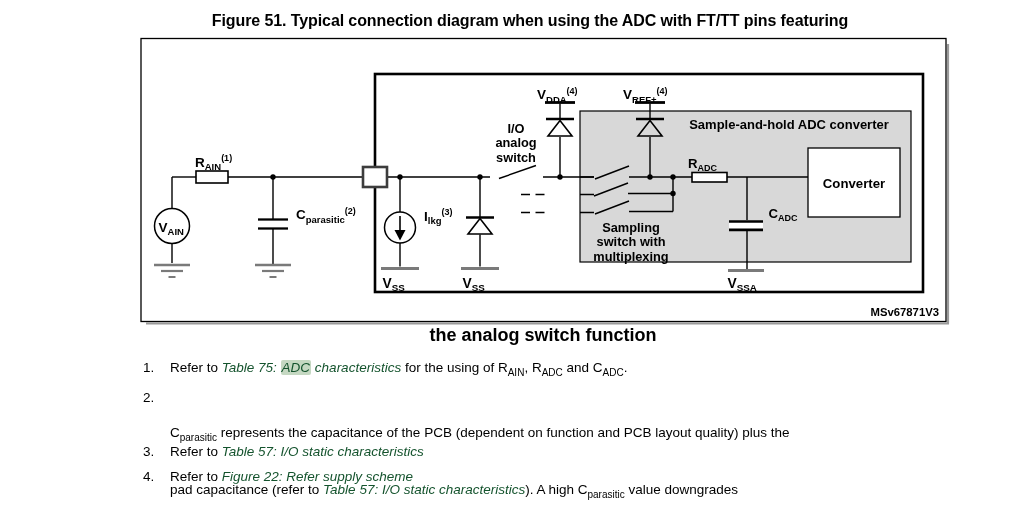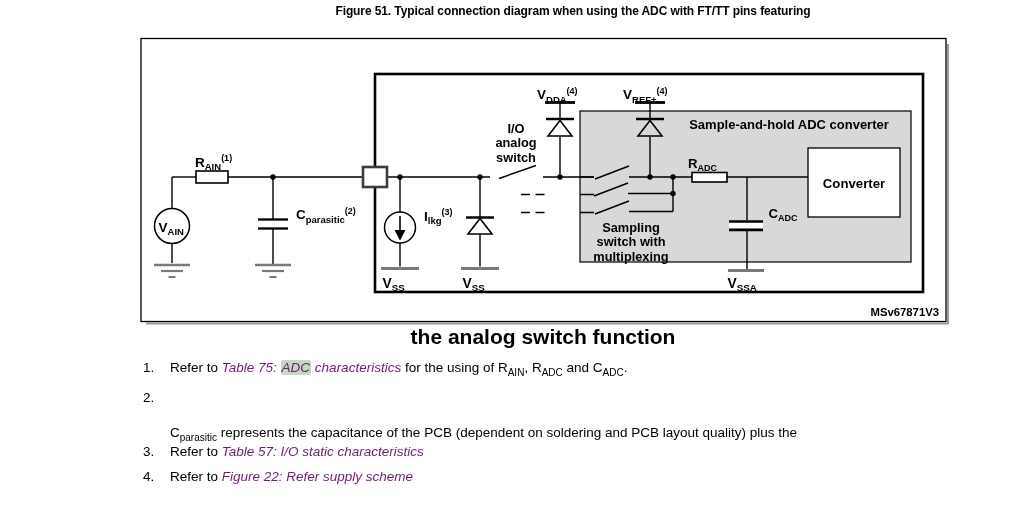--- a/index.html
+++ b/index.html
@@ -1,35 +1,35 @@
 <!DOCTYPE html>
 <html><head>
 <meta charset="utf-8">
 <style>
   html,body { margin:0; padding:0; background:#fff; }
   .page {
     position:relative; width:1012px; height:524px; background:#ffffff;
     font-family:"Liberation Sans", sans-serif; color:#000; overflow:hidden;
   }
   .fig-title {
-    position:absolute; top:4px; left:530px; transform:translateX(-50%);
-    font-size:12px; font-weight:bold; white-space:nowrap; letter-spacing:-0.1px;margin-left:43px;
+    position:absolute; top:12px; left:530px; transform:translateX(-50%);
+    font-size:16px; font-weight:bold; white-space:nowrap; letter-spacing:-0.1px;
   }
   .fig-subtitle {
     position:absolute; top:325px; left:543px; transform:translateX(-50%);
-    font-size:21px; font-weight:bold; white-space:nowrap;
+    font-size:18px; font-weight:bold; white-space:nowrap;
   }
   .diagram-svg { position:absolute; top:0; left:0; }
   .diagram-svg text { font-family:"Liberation Sans", sans-serif; font-weight:bold; fill:#000; }
 
   .note { position:absolute; left:0; width:1012px; font-size:13.5px; line-height:17.4px; }
   .note .num { position:absolute; left:143px; top:0; }
   .note .body { position:absolute; left:170px; top:0; white-space:pre; }
   .sb { font-size:10px; vertical-align:-3.5px; letter-spacing:0; }
-  .lnk { color:#701a75; font-style:italic; }
+  .lnk { color:#14532d; font-style:italic; }
   .hl { background:#c5d8c2; border-radius:2px; padding:0 1px; }
 </style>
 </head>
 <body>
 
 <div class="page">
 
   <div class="fig-title">Figure 51. Typical connection diagram when using the ADC with FT/TT pins featuring</div>
 
   <svg class="diagram-svg" width="1012" height="332" viewBox="0 0 1012 332">
@@ -167,21 +167,22 @@
   <div class="fig-subtitle">the analog switch function</div>
 
   <div class="note" style="top:359px">
     <span class="num">1.</span>
     <div class="body"><span>Refer to </span><span class="lnk"><span>Table 75: </span><span class="hl">ADC</span><span> characteristics</span></span><span> for the using of </span><span>R</span><span class="sb">AIN</span><span>, </span><span>R</span><span class="sb">ADC</span><span> and </span><span>C</span><span class="sb">ADC</span><span>.</span></div>
   </div>
 
   <div class="note" style="top:389px">
     <span class="num">2.</span>
     <div class="body">
-      <div><span>C</span><span class="sb">parasitic</span><span> represents the capacitance of the PCB (dependent on soldering and PCB layout quality) plus the</span></div>
+      <div><span>C</span><span class="sb">parasitic</span><span> represents the capacitance of the PCB (dependent on function and PCB layout quality) plus the</span></div>
+      <div><span>pad capacitance (refer to </span><span class="lnk">Table 57: I/O static characteristics</span><span>). A high C</span><span class="sb">parasitic</span><span> value downgrades</span></div>
       
     </div>
   </div>
 
   <div class="note" style="top:443px">
     <span class="num">3.</span>
     <div class="body"><span>Refer to </span><span class="lnk">Table 57: I/O static characteristics</span></div>
   </div>
 
   <div class="note" style="top:468px">

